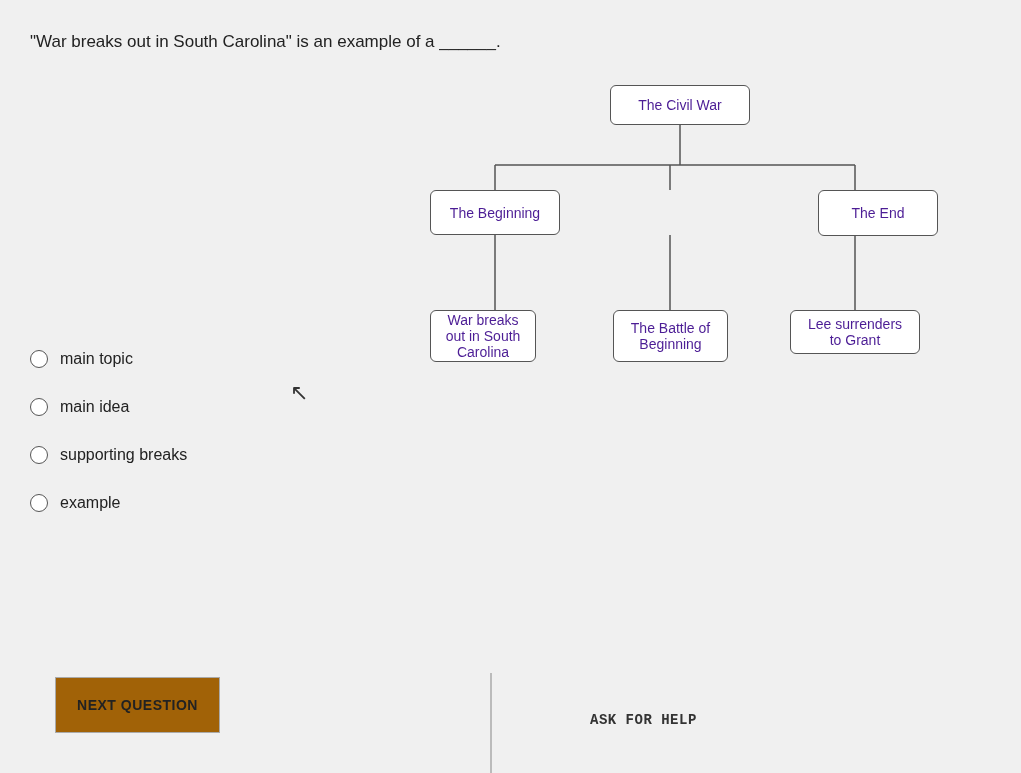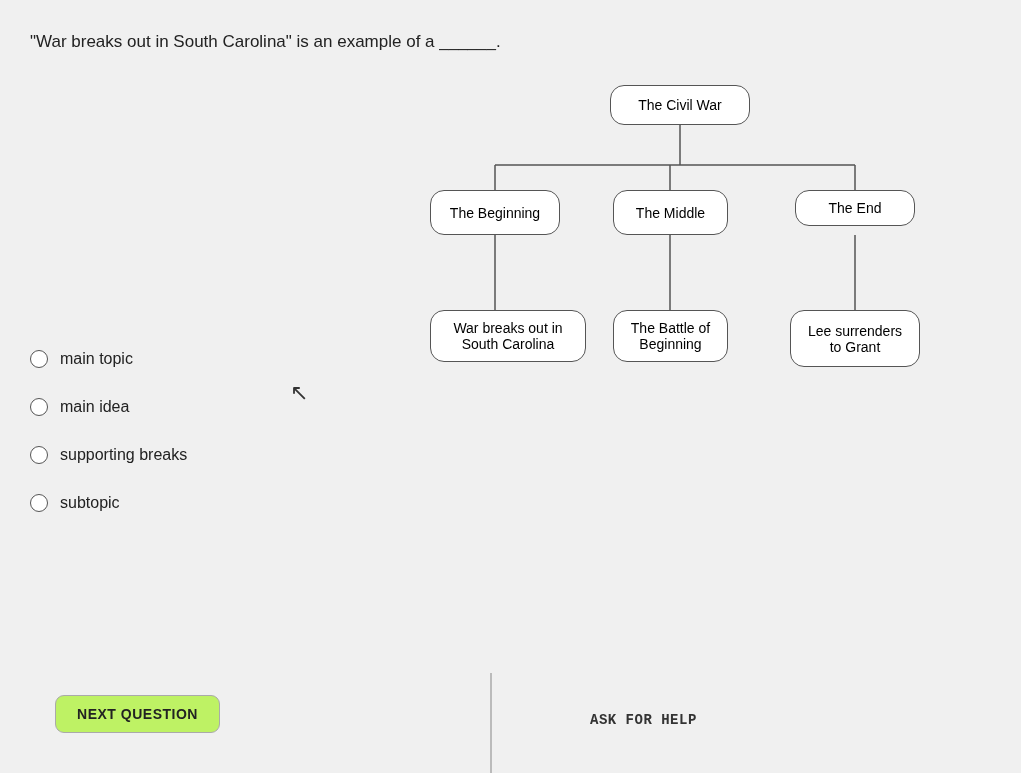--- a/index.html
+++ b/index.html
@@ -34,28 +34,28 @@
       position: absolute;
       top: 0; left: 0;
       width: 100%; height: 100%;
       pointer-events: none;
     }
 
     
     .node {
       position: absolute;
       border: 1.5px solid #555;
-      border-radius: 14px;
+      border-radius: 6px;
       background: #fff;
       display: flex;
       align-items: center;
       justify-content: center;
       text-align: center;
       font-size: 14px;
-      color: #000000;
+      color: #4c1d95;
       padding: 6px 10px;
     }
 
     
     .node-root {
       width: 140px;
       height: 40px;
       left: 230px;
       top: 10px;
     }
@@ -68,41 +68,41 @@
       top: 115px;
     }
     .node-middle {
       width: 115px;
       height: 45px;
       left: 233px;
       top: 115px;
     }
     .node-end {
       width: 120px;
-      height: 36px;
-      left: 415px;
+      height: 46px;
+      left: 438px;
       top: 115px;
     }
 
     
     .node-war-breaks {
-      width: 156px;
+      width: 106px;
       height: 52px;
       left: 50px;
       top: 235px;
     }
     .node-battle {
       width: 115px;
       height: 52px;
       left: 233px;
       top: 235px;
     }
     .node-lee {
       width: 130px;
-      height: 57px;
+      height: 44px;
       left: 410px;
       top: 235px;
     }
 
     
     .choices {
       position: absolute;
       top: 350px;
       left: 30px;
     }
@@ -125,24 +125,24 @@
       font-size: 16px;
       color: #222;
     }
 
     
     .next-btn {
       position: absolute;
       bottom: 40px;
       left: 55px;
       width: 165px;
-      height: 38px;
-      background: #bef264;
+      height: 56px;
+      background: #a16207;
       border: 1.5px solid #aaa;
-      border-radius: 9px;
+      border-radius: 0;
       font-size: 14px;
       font-weight: bold;
       letter-spacing: 0.5px;
       color: #222;
       cursor: pointer;
       display: flex;
       align-items: center;
       justify-content: center;
     }
 
@@ -201,21 +201,20 @@
     <line x1="290" y1="160" x2="290" y2="200" stroke="#555" stroke-width="1.5"></line>
     <line x1="290" y1="200" x2="290" y2="235" stroke="#555" stroke-width="1.5"></line>
 
     <line x1="475" y1="160" x2="475" y2="200" stroke="#555" stroke-width="1.5"></line>
     <line x1="475" y1="200" x2="475" y2="235" stroke="#555" stroke-width="1.5"></line>
   </svg>
 
   <div class="node node-root">The Civil War</div>
 
   <div class="node node-beginning">The Beginning</div>
-  <div class="node node-middle">The Middle</div>
   <div class="node node-end">The End</div>
 
   <div class="node node-war-breaks">War breaks out in South Carolina</div>
   <div class="node node-battle">The Battle of Beginning</div>
   <div class="node node-lee">Lee surrenders to Grant</div>
 </div>
 
 <div class="choices">
 
   <div class="choice-item">
@@ -228,21 +227,21 @@
     <span class="choice-label">main idea</span>
   </div>
 
   <div class="choice-item">
     <div class="radio-circle"></div>
     <span class="choice-label">supporting breaks</span>
   </div>
 
   <div class="choice-item">
     <div class="radio-circle"></div>
-    <span class="choice-label">subtopic</span>
+    <span class="choice-label">example</span>
   </div>
 
 </div>
 
 <div class="cursor-hint">↖</div>
 
 <button class="next-btn">NEXT QUESTION</button>
 
 <div class="divider"></div>
 

